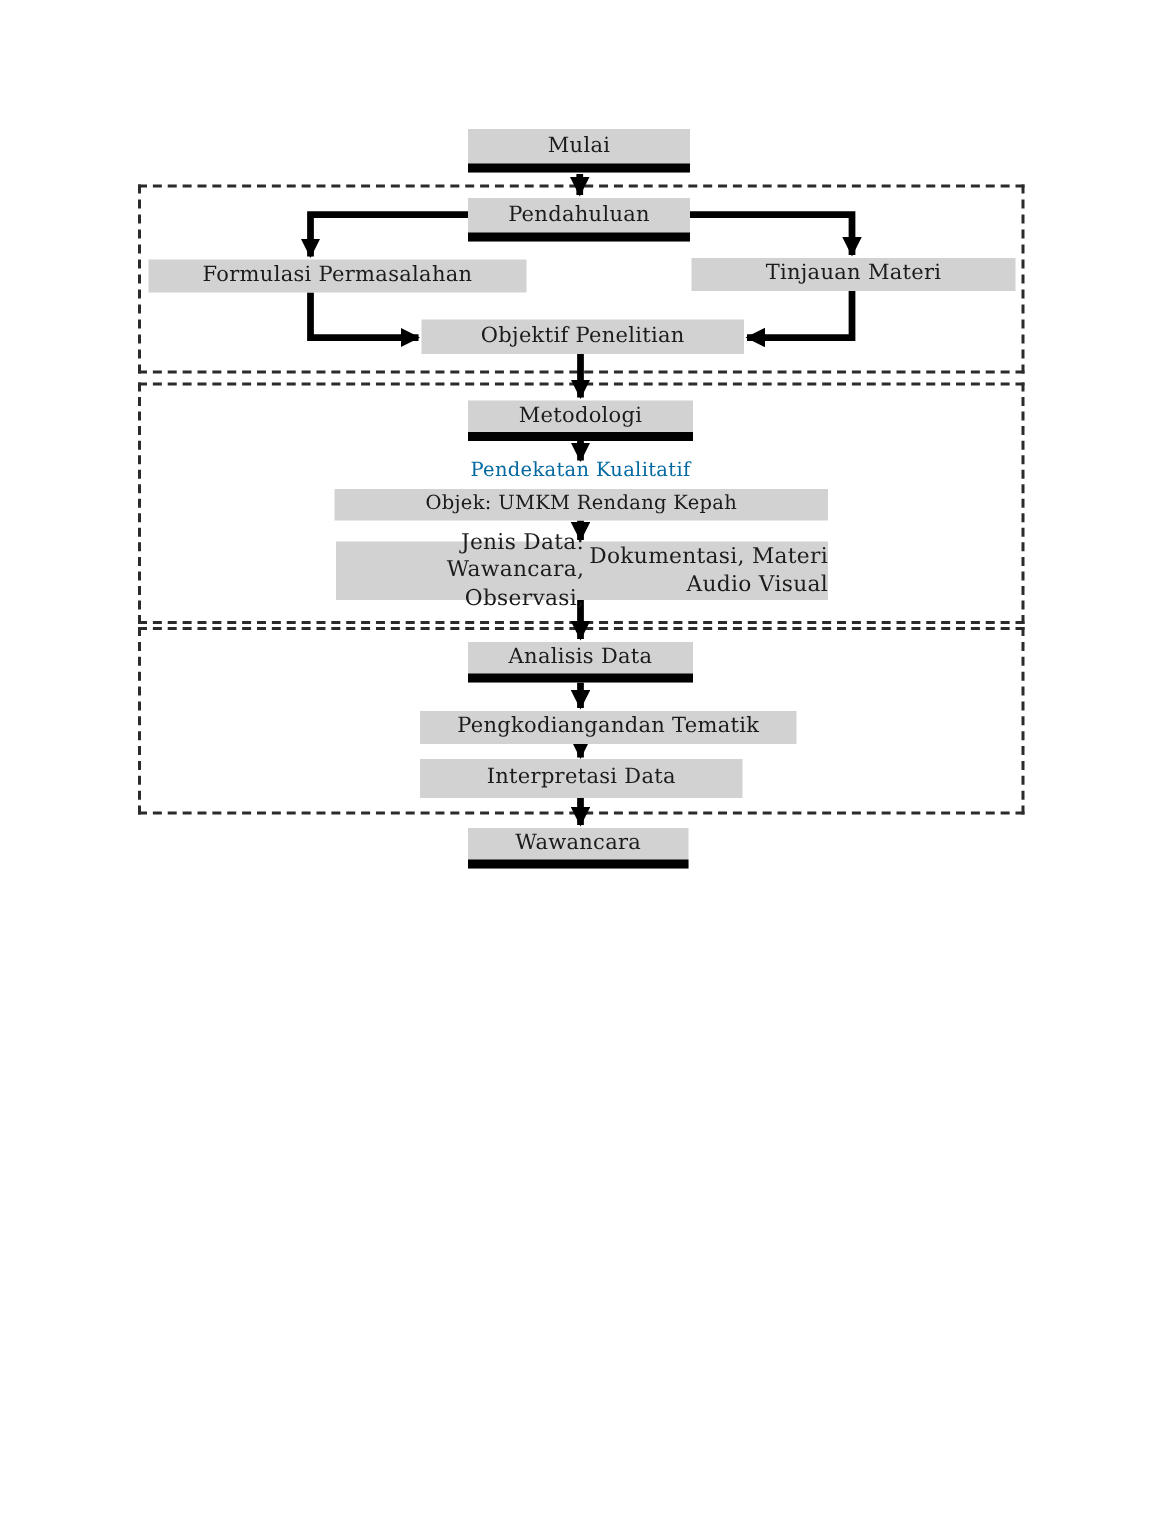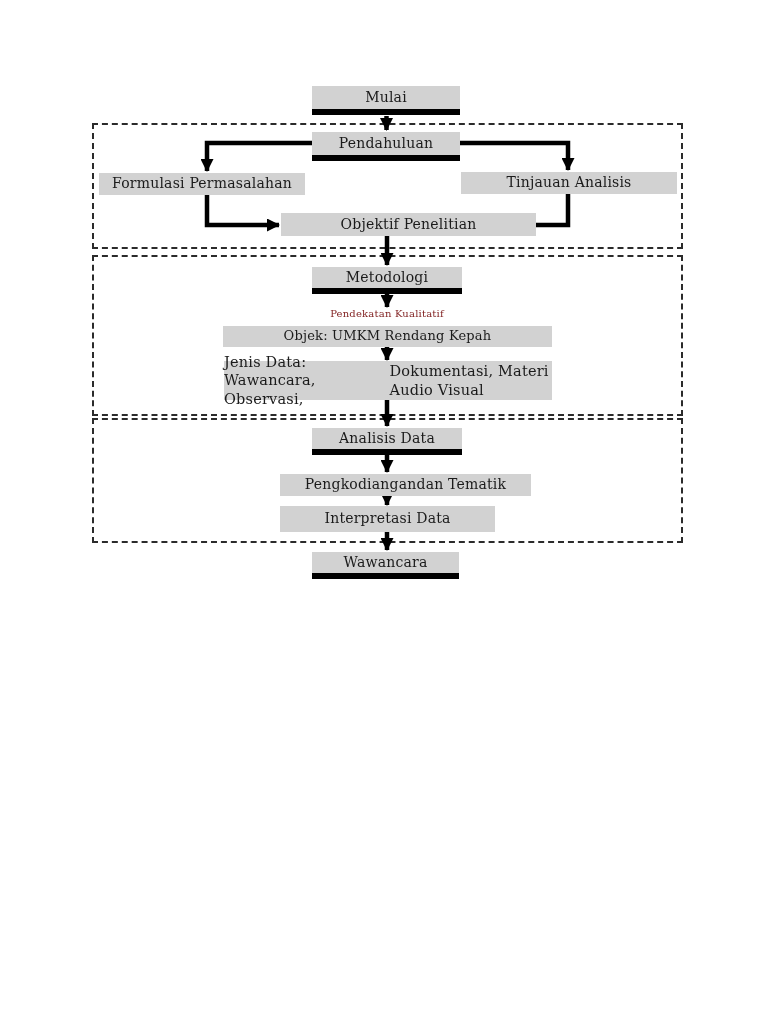--- a/index.html
+++ b/index.html
@@ -11,31 +11,31 @@
   .frame{position:absolute;border:2px dashed #2b2b2b;background:transparent;z-index:1;}
   .frame1{left:92px;top:123px;width:587px;height:122px;}
   .frame2{left:92px;top:255px;width:587px;height:157px;}
   .frame3{left:92px;top:418px;width:587px;height:121px;}
 
   
   svg.connectors{position:absolute;left:0;top:0;z-index:2;}
 
   
   .node,.stage{position:absolute;z-index:3;background:#d2d2d2;color:#1b1b1b;
-    display:flex;align-items:center;justify-content:center;text-align:left;
+    display:flex;align-items:center;justify-content:center;text-align:right;
     font-size:14px;letter-spacing:0.2px;line-height:1.25;box-sizing:border-box;}
   .stage{border-bottom:6px solid #000;}
-  .textnode{position:absolute;z-index:3;color:#7f1d1d;display:flex;align-items:center;
-    justify-content:center;text-align:left;font-size:10px;letter-spacing:0.2px;}
+  .textnode{position:absolute;z-index:3;color:#0369a1;display:flex;align-items:center;
+    justify-content:center;text-align:left;font-size:13px;letter-spacing:0.2px;}
 
   .n-mulai{left:312px;top:86px;width:148px;height:29px;}
   .n-pendahuluan{left:312px;top:132px;width:148px;height:29px;}
-  .n-formulasi{left:99px;top:173px;width:206px;height:22px;}
+  .n-formulasi{left:99px;top:173px;width:252px;height:22px;}
   .n-tinjauan{left:461px;top:172px;width:216px;height:22px;}
-  .n-objektif{left:281px;top:213px;width:255px;height:23px;}
+  .n-objektif{left:281px;top:213px;width:215px;height:23px;}
   .n-metodologi{left:312px;top:267px;width:150px;height:27px;}
   .n-pendekatan{left:287px;top:303px;width:200px;height:20px;}
   .n-objek{left:223px;top:326px;width:329px;height:21px;font-size:13px;}
   .n-jenis{left:224px;top:361px;width:328px;height:39px;flex-direction:row;font-size:14.5px;}
   .n-analisis{left:312px;top:428px;width:150px;height:27px;}
   .n-pengkodean{left:280px;top:474px;width:251px;height:22px;}
   .n-interpretasi{left:280px;top:506px;width:215px;height:26px;}
   .n-kesimpulan{left:312px;top:552px;width:147px;height:27px;}
 </style>
 </head>
@@ -75,21 +75,21 @@
 
   <div class="stage n-pendahuluan">
     <span>Pendahuluan</span>
   </div>
 
   <div class="node n-formulasi">
     <span>Formulasi Permasalahan</span>
   </div>
 
   <div class="node n-tinjauan">
-    <span>Tinjauan Analisis</span>
+    <span>Tinjauan Materi</span>
   </div>
 
   <div class="node n-objektif">
     <span>Objektif Penelitian</span>
   </div>
 
   <div class="stage n-metodologi">
     <span>Metodologi</span>
   </div>
 

